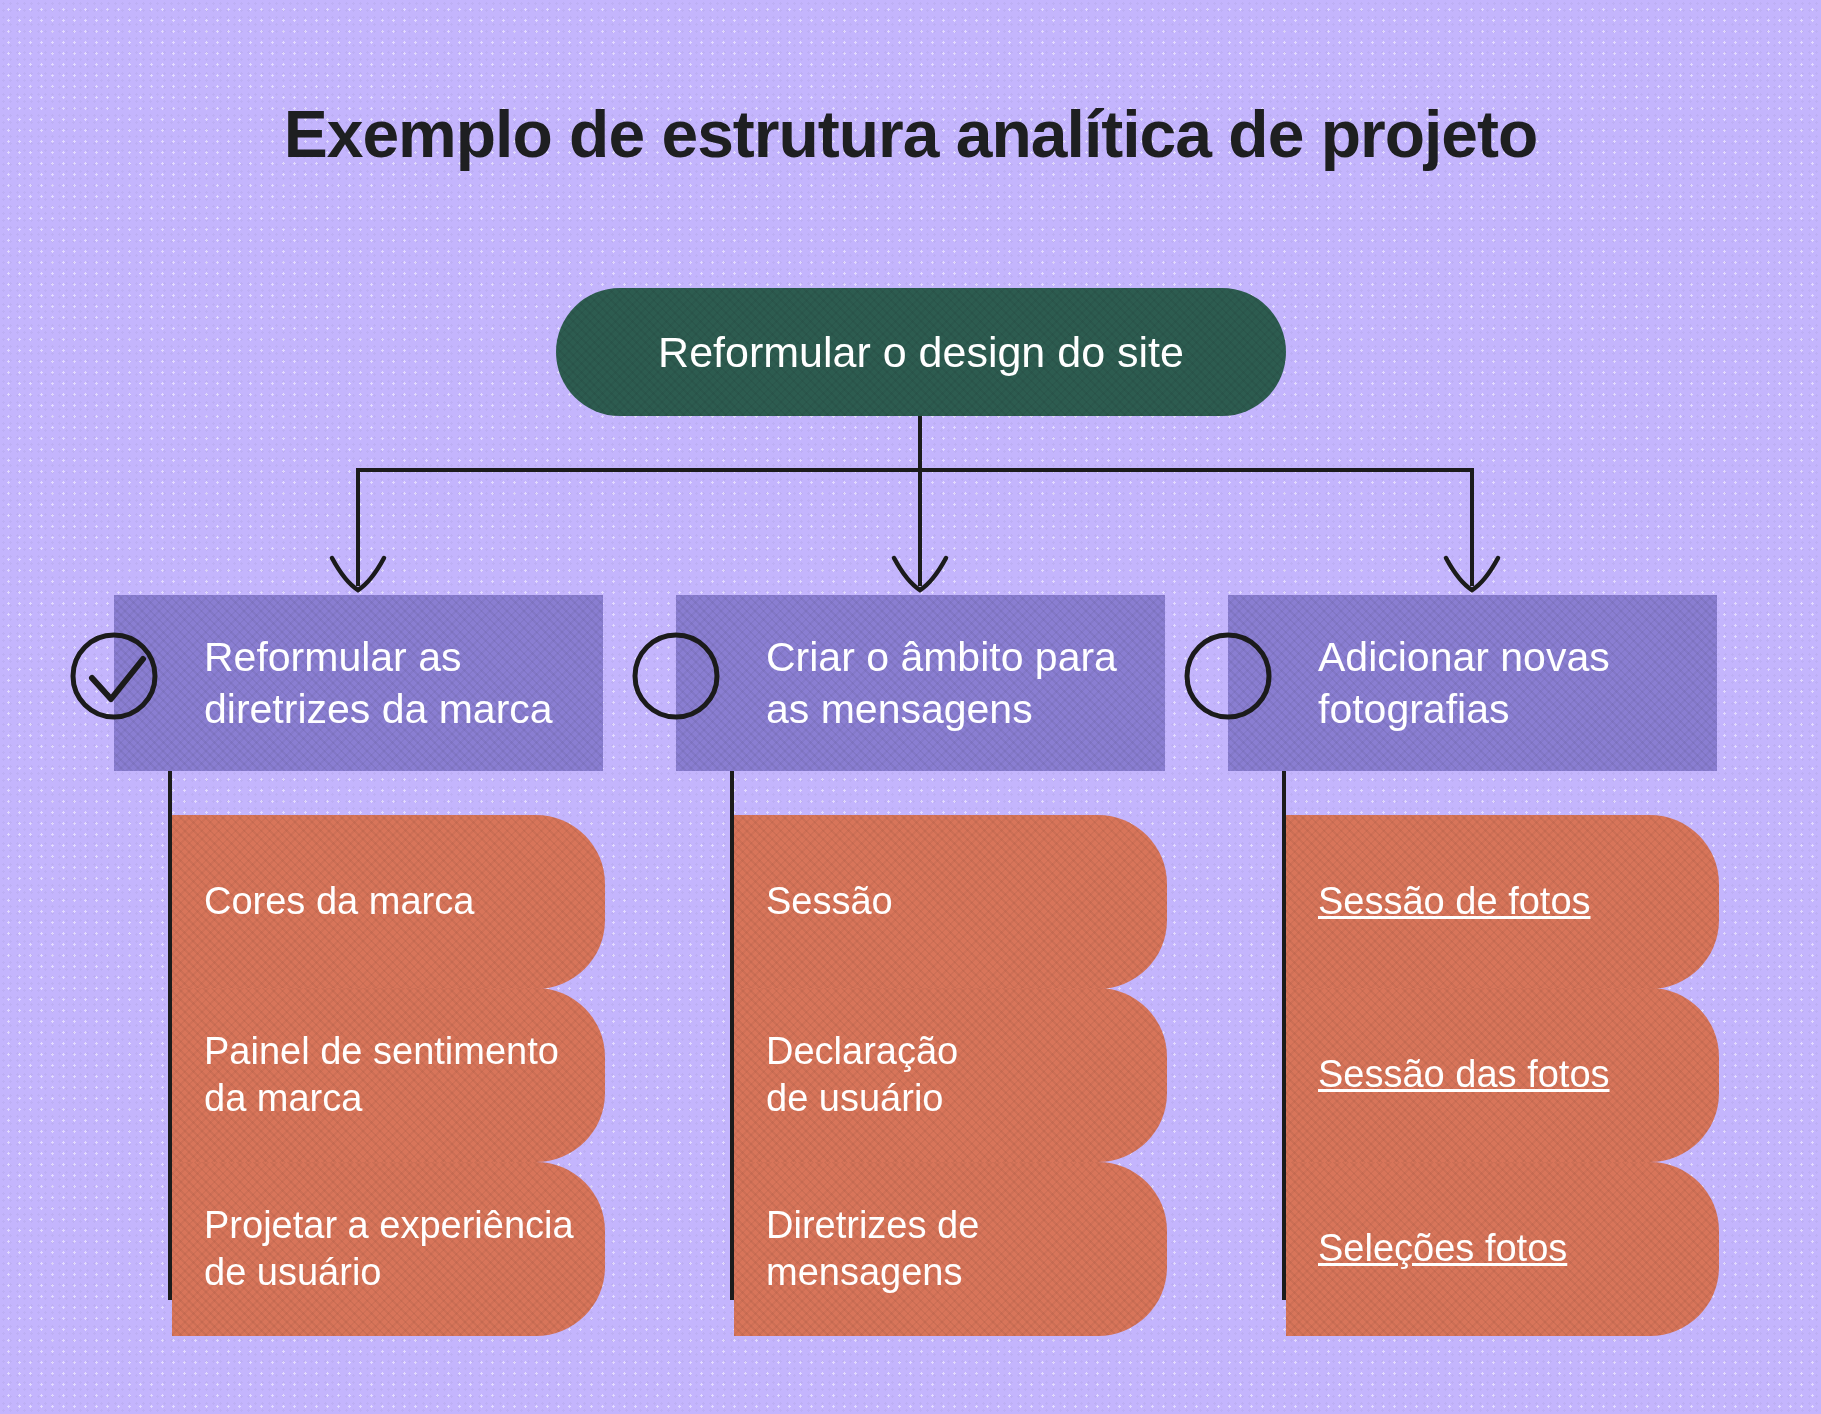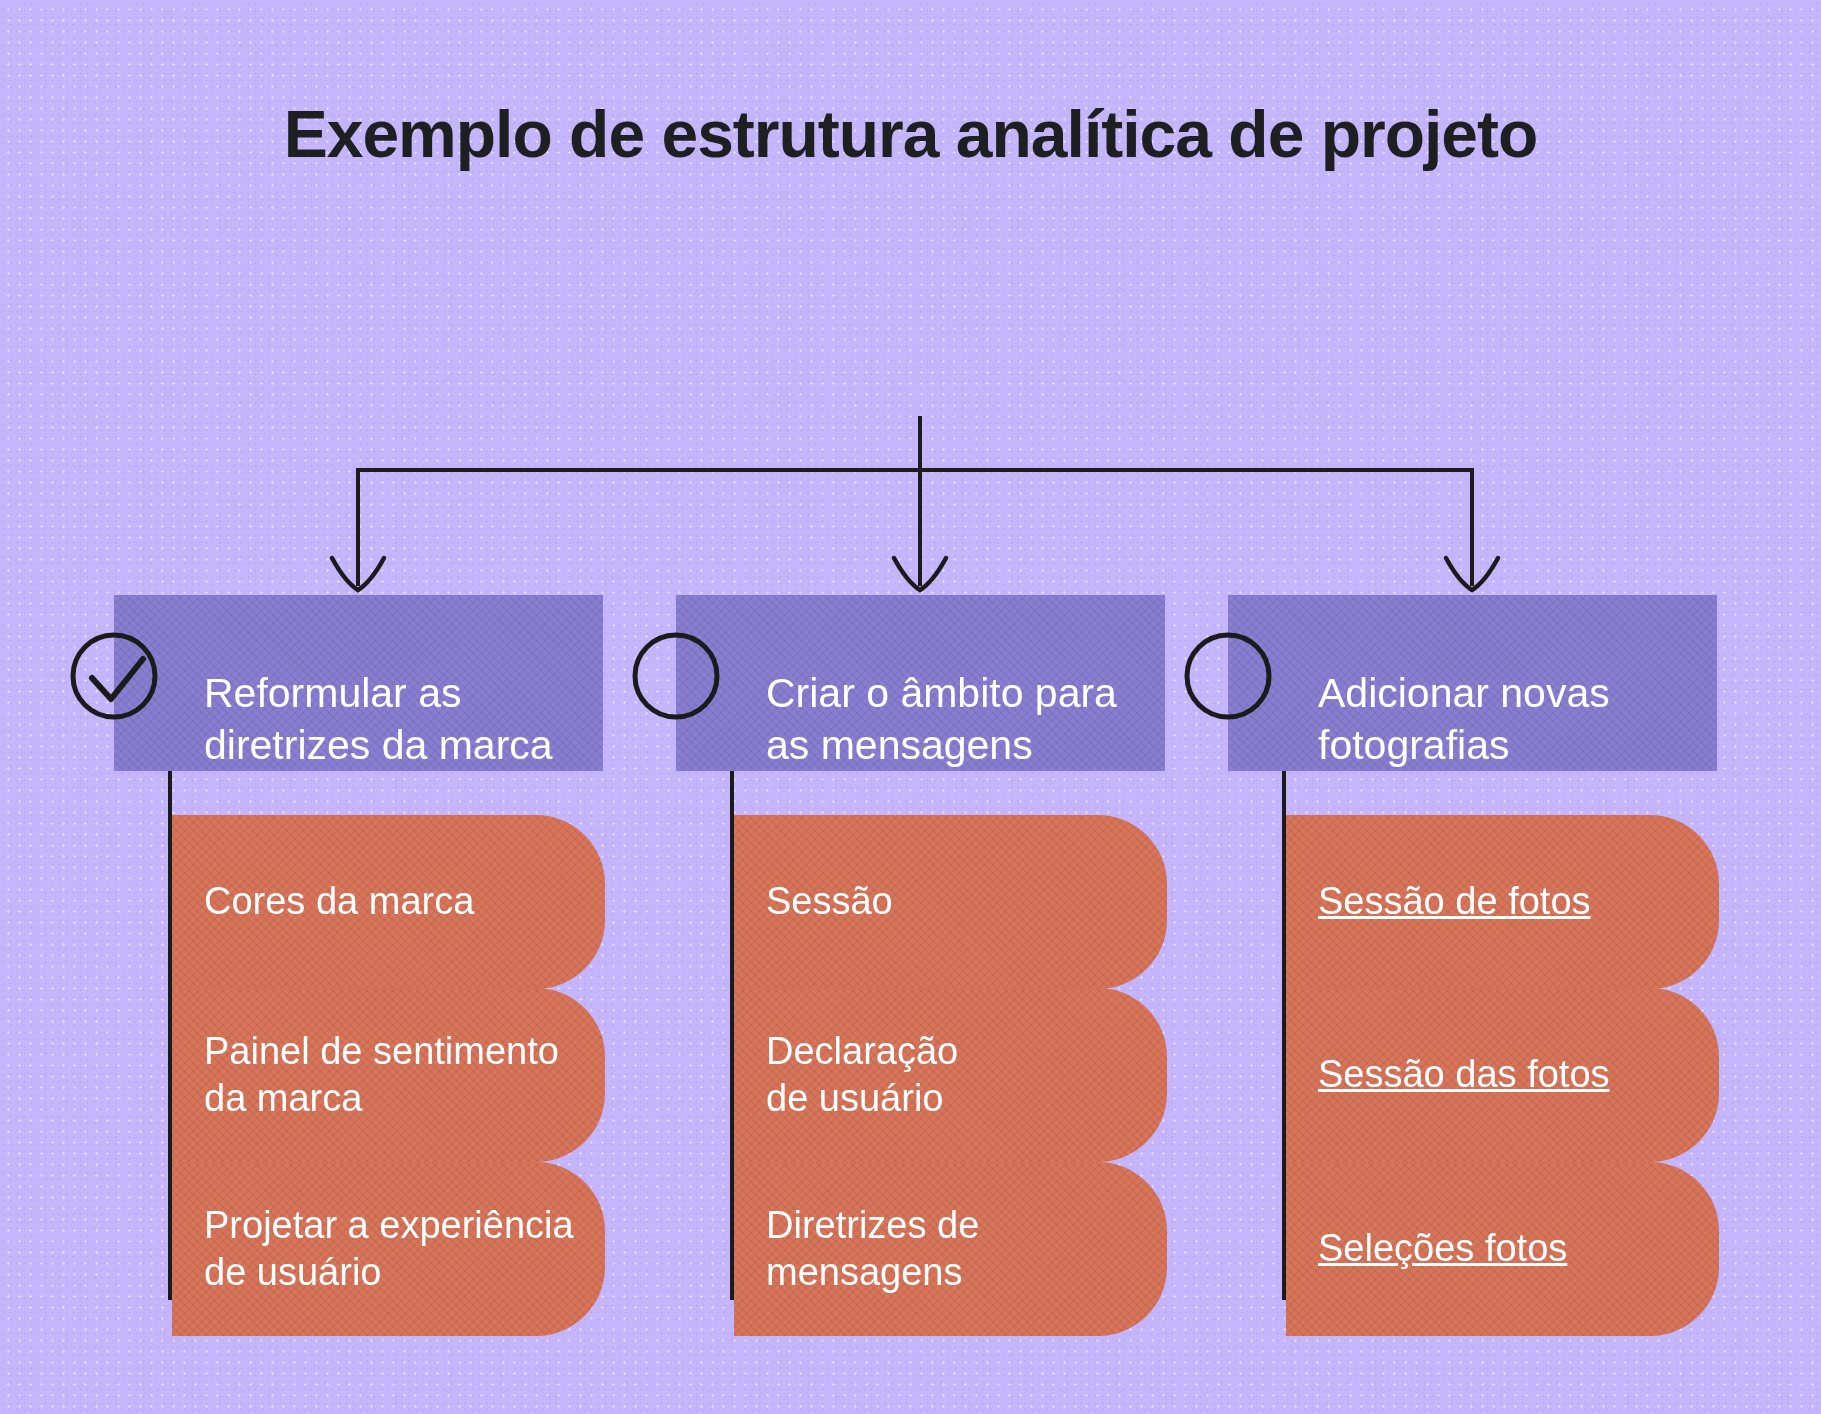--- a/index.html
+++ b/index.html
@@ -55,21 +55,20 @@
   }
   .branch-node{
     top:595px;
     width:489px;height:176px;
     background-color:var(--c-branch,#8a7ed2);
     padding-left:90px;
     box-sizing:border-box;
     font-size:41px;
     font-weight:500;
     line-height:1.27;
-    align-items:flex-end;
   }
   .branch-0{left:114px;}
   .branch-1{left:676px;}
   .branch-2{left:1228px;}
   .task-node{
     width:433px;height:174px;
     border-radius:0 69px 69px 0;
     background-color:var(--c-item,#d8755a);
     padding-left:32px;
     box-sizing:border-box;
@@ -93,20 +92,23 @@
     fill:none;
   }
 </style>
 </head>
 <body>
 
 <div class="canvas" style="background: #c4b5fd;">
 
   <div class="title">Exemplo de estrutura analítica de projeto</div>
 
+  <div class="node root-node">
+    <span>Reformular o design do site</span>
+  </div>
 
   <svg class="overlay" width="1821" height="1414" viewBox="0 0 1821 1414">
 
     <line x1="920" y1="416" x2="920" y2="470" stroke-width="4"></line>
 
     <line x1="358" y1="470" x2="1472" y2="470" stroke-width="4"></line>
 
     <g>
       <line x1="358" y1="468" x2="358" y2="586" stroke-width="4"></line>
       <path d="M 332 558 Q 345 582 358 590 Q 371 582 384 558" stroke-width="4.5" stroke-linecap="round"></path>

